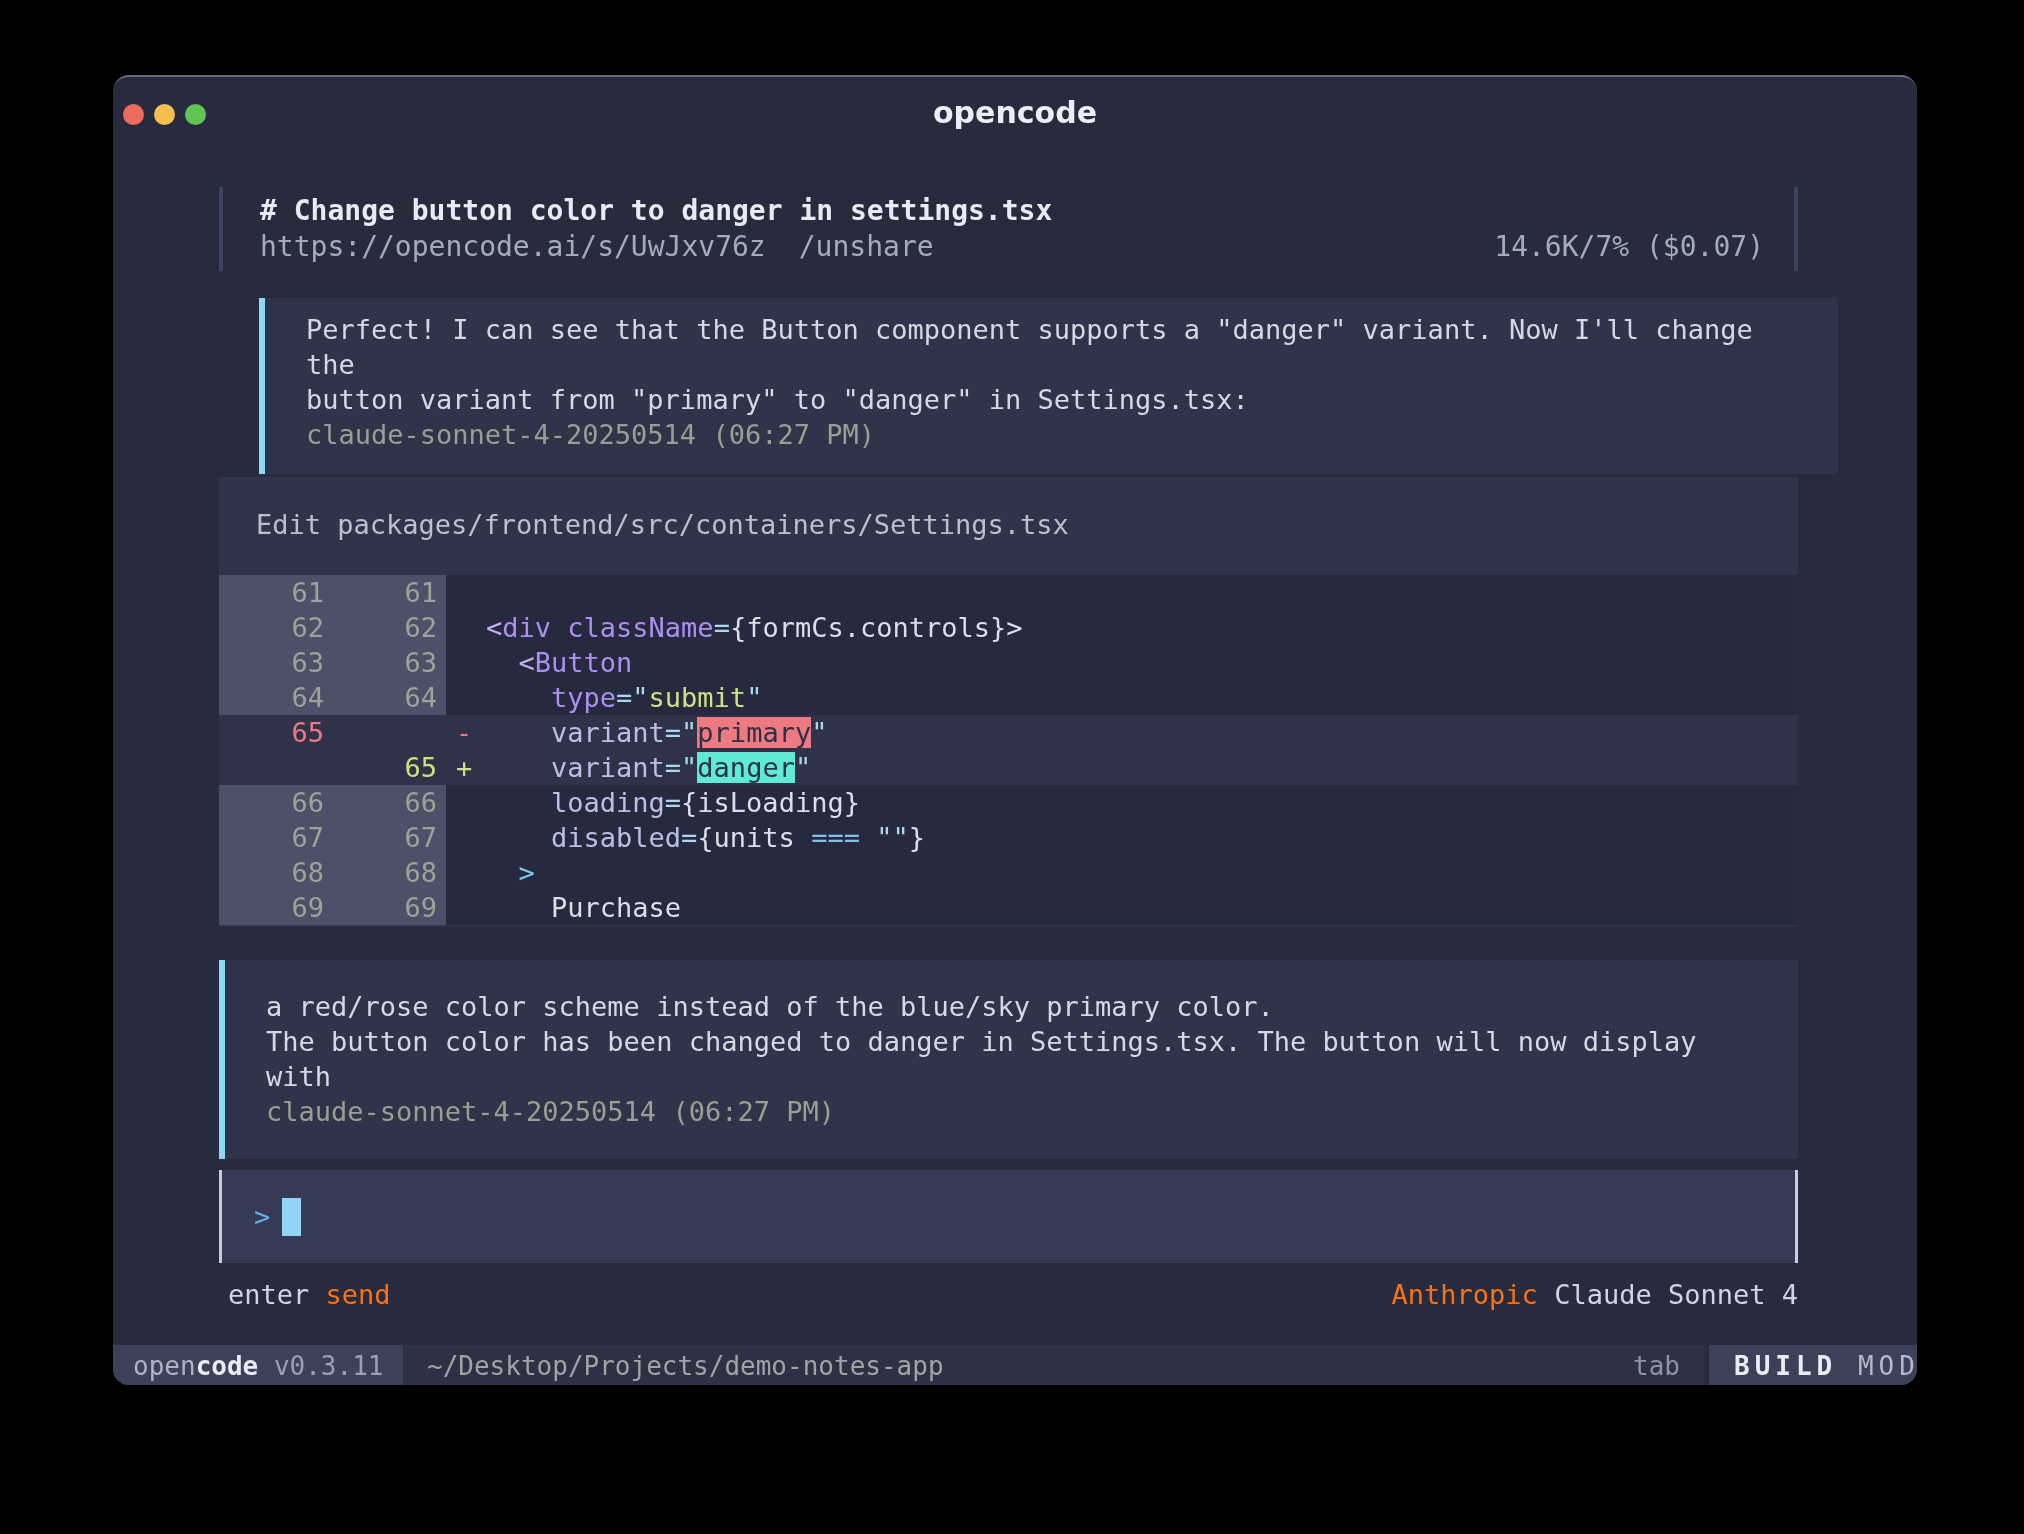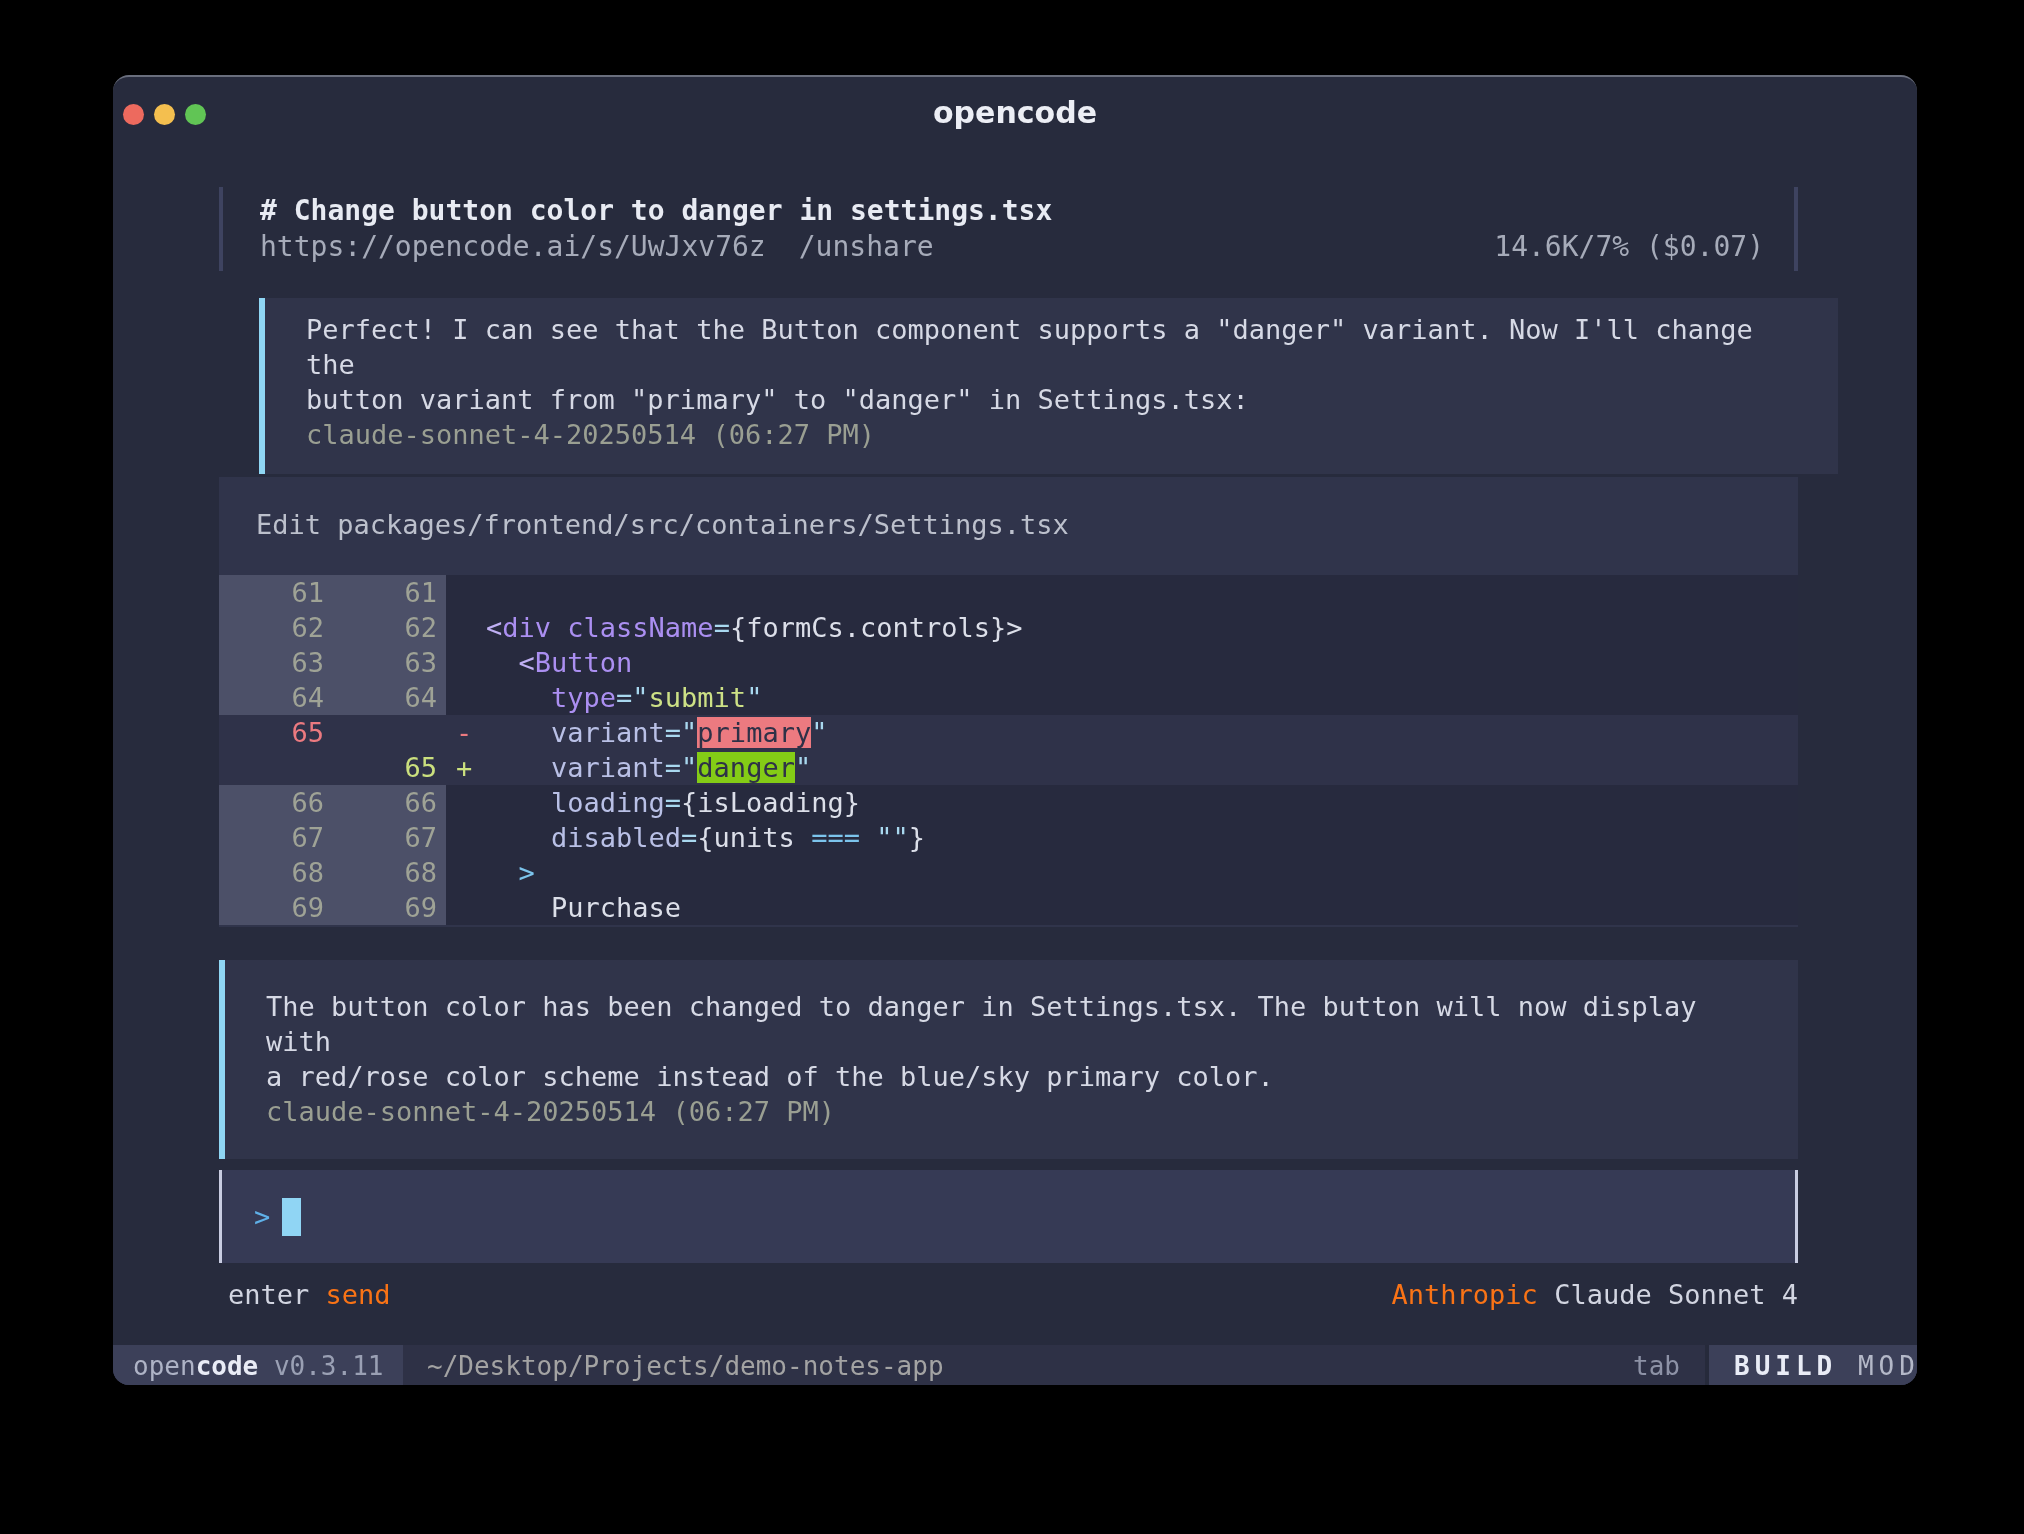--- a/index.html
+++ b/index.html
@@ -51,21 +51,21 @@
   .marker.added{color:#cbe07e;}
   .code{flex:1;white-space:pre;overflow:hidden;}
   .seg-purple{color:#ab8ff1;}
   .seg-tagpunct{color:#c0b0f4;}
   .seg-ice{color:#a9d8ef;}
   .seg-string{color:#cde186;}
   .seg-peri{color:#b9c0e6;}
   .seg-white{color:#dcdfe9;}
   .seg-cyan{color:#7cc4ec;}
   .seg-hl-removed{background:#ec7a80;color:#2e3147;}
-  .seg-hl-added{background:#84cc16;color:#2e3147;text-align:center;}
+  .seg-hl-added{background:#5eead4;color:#2e3147;text-align:center;}
 
   
   .input{top:1093px;height:93px;background:#363a55;border-left:3px solid #c9cde2;
     border-right:3px solid #c9cde2;display:flex;align-items:center;padding-left:32px;
     font-size:27px;}
   .prompt{color:#5fb0e8;}
   .cursor{display:inline-block;width:19px;height:38px;background:#90d5f4;margin-left:12px;}
 
   
   .hints{top:1276px;left:115px;width:1570px;position:absolute;display:flex;
@@ -201,22 +201,22 @@
             <div class="num new">69</div>
           </div>
           <div class="marker context"></div>
           <div class="code"><span class="seg-white">    </span><span class="seg-white">Purchase</span></div>
         </div>
       </div>
   </div>
 
   <div class="block msg msg2">
     <div>
+        <div>a red/rose color scheme instead of the blue/sky primary color.</div>
         <div>The button color has been changed to danger in Settings.tsx. The button will now display with</div>
-        <div>a red/rose color scheme instead of the blue/sky primary color.</div>
       </div>
     <div class="meta">claude-sonnet-4-20250514 (06:27 PM)</div>
   </div>
 
   <div class="block input">
     <span class="prompt">&gt;</span>
     <span class="cursor"></span>
   </div>
 
   <div class="hints">

